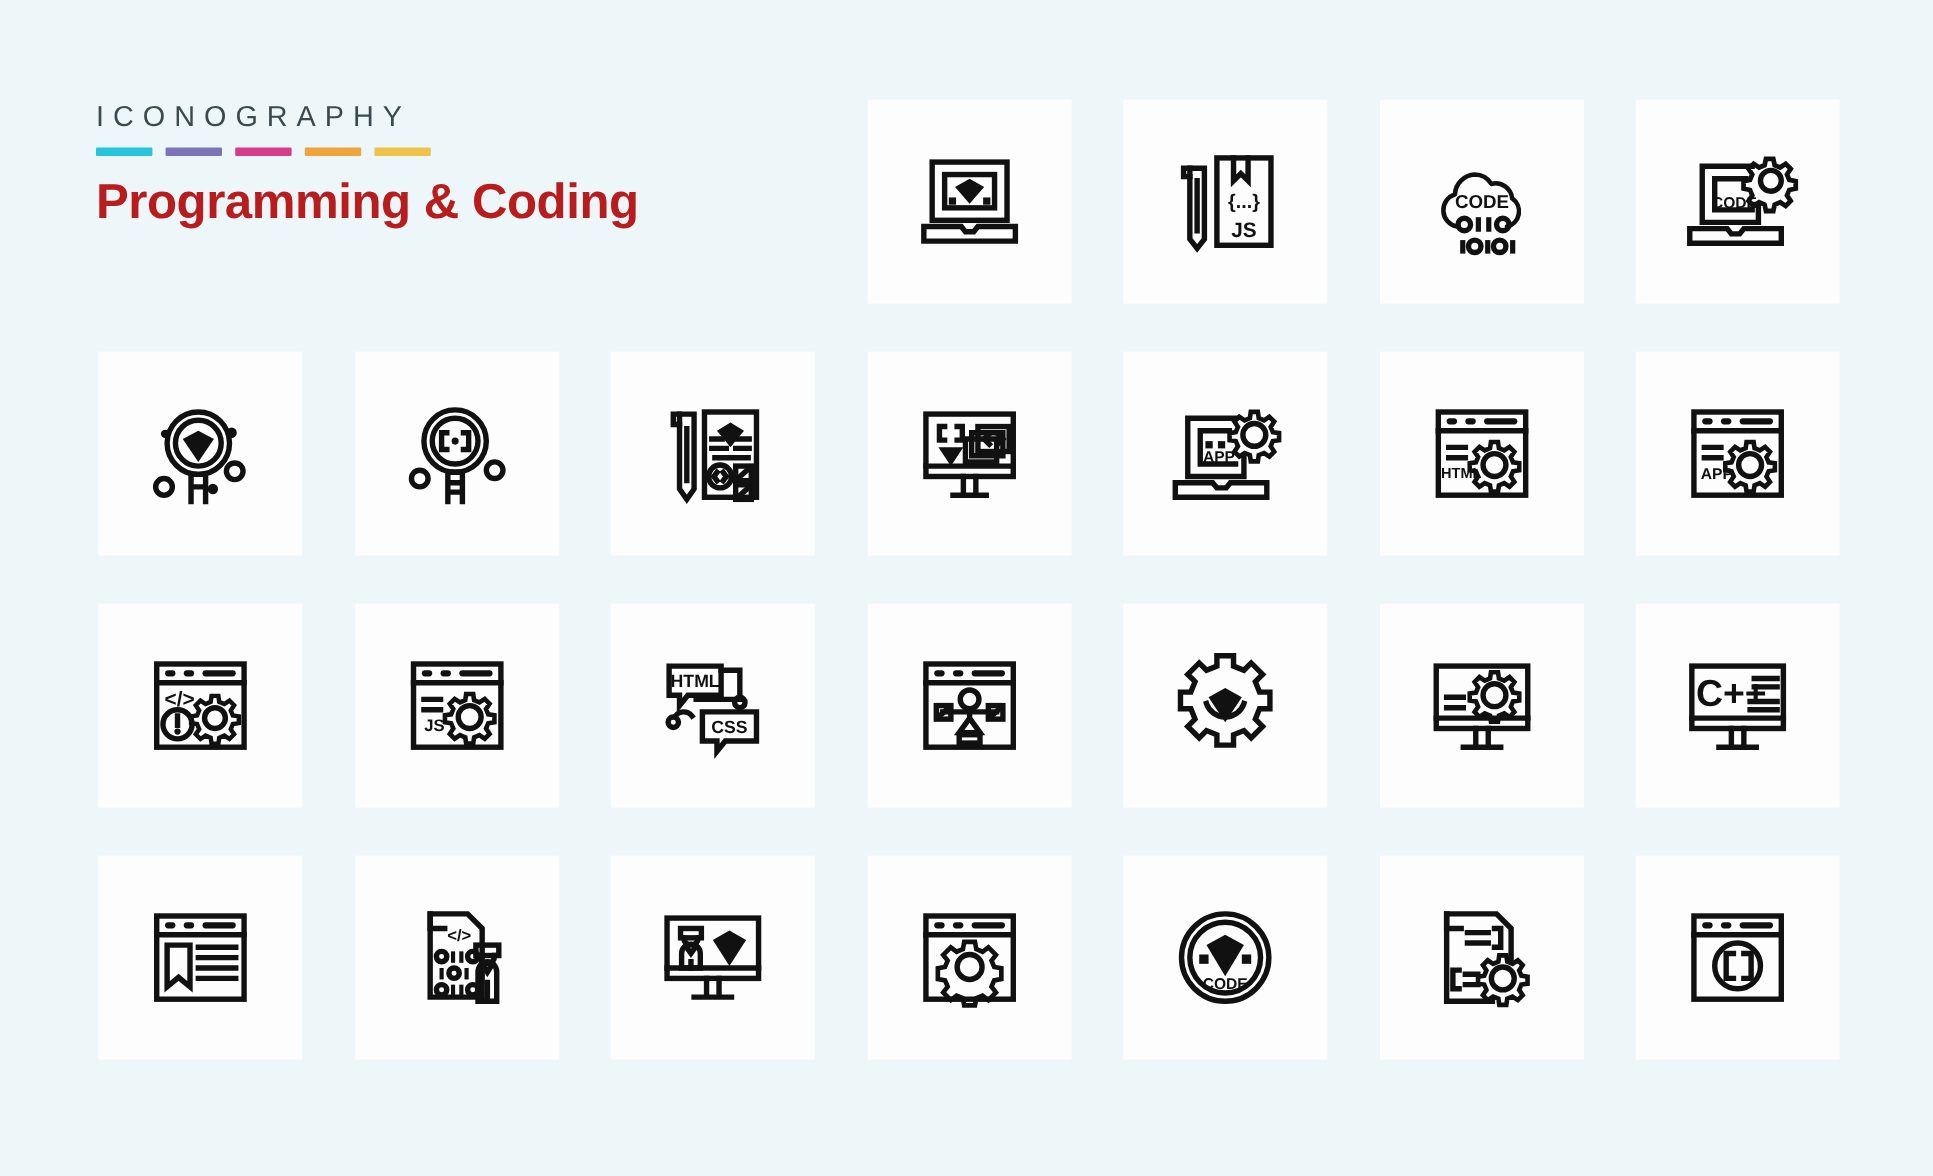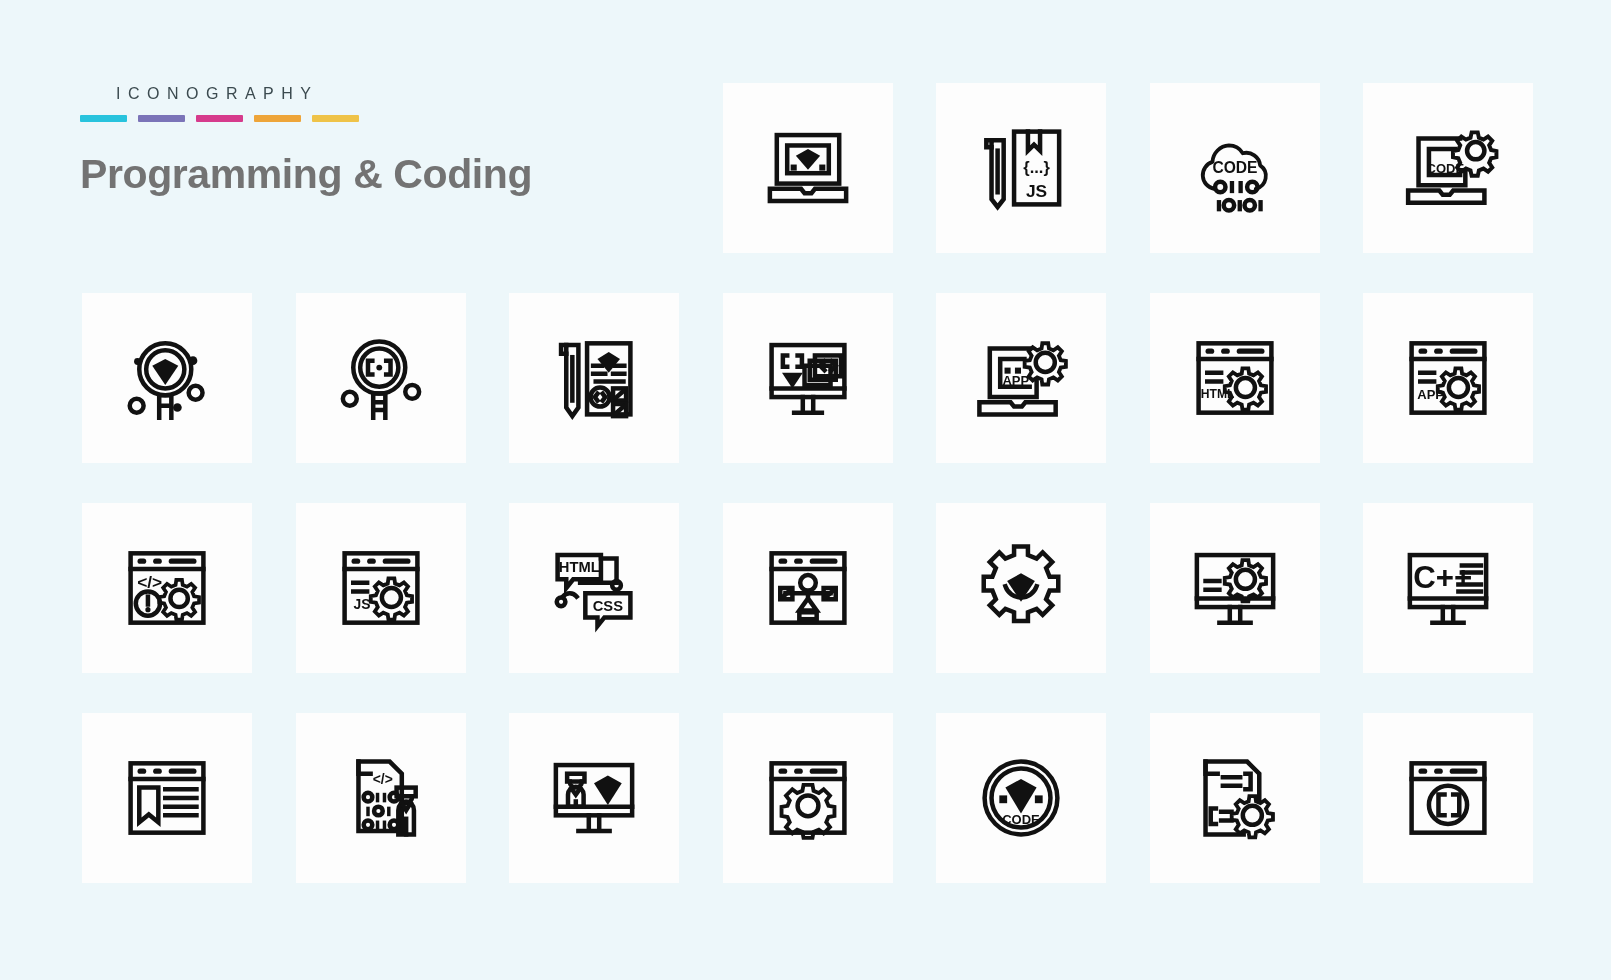--- a/index.html
+++ b/index.html
@@ -22,44 +22,43 @@
 
   
   .header {
     position: absolute;
     left: 80px;
     top: 86px;
     width: 560px;
   }
   .eyebrow {
     font-family: "Liberation Sans", sans-serif;
-    font-size: 16px;
+    font-size: 24px;
     letter-spacing: 7.5px;
     color: #3b4a4f;
     font-weight: 400;
     line-height: 1;
     white-space: nowrap;
-    margin-left: 36px;
   }
   .swatches {
     display: flex;
     gap: 11px;
     margin-top: 13px;
   }
   .swatch {
     width: 47px;
     height: 7px;
     border-radius: 1px;
   }
   .title {
-    margin-top: 30px;
+    margin-top: 16px;
     font-family: "Liberation Sans", sans-serif;
     font-size: 41px;
     font-weight: 700;
-    color: #737373;
+    color: #b91c1c;
     line-height: 1.1;
     letter-spacing: -0.4px;
     white-space: nowrap;
   }
 
   
   .grid {
     position: absolute;
     left: 82px;
     top: 83px;

